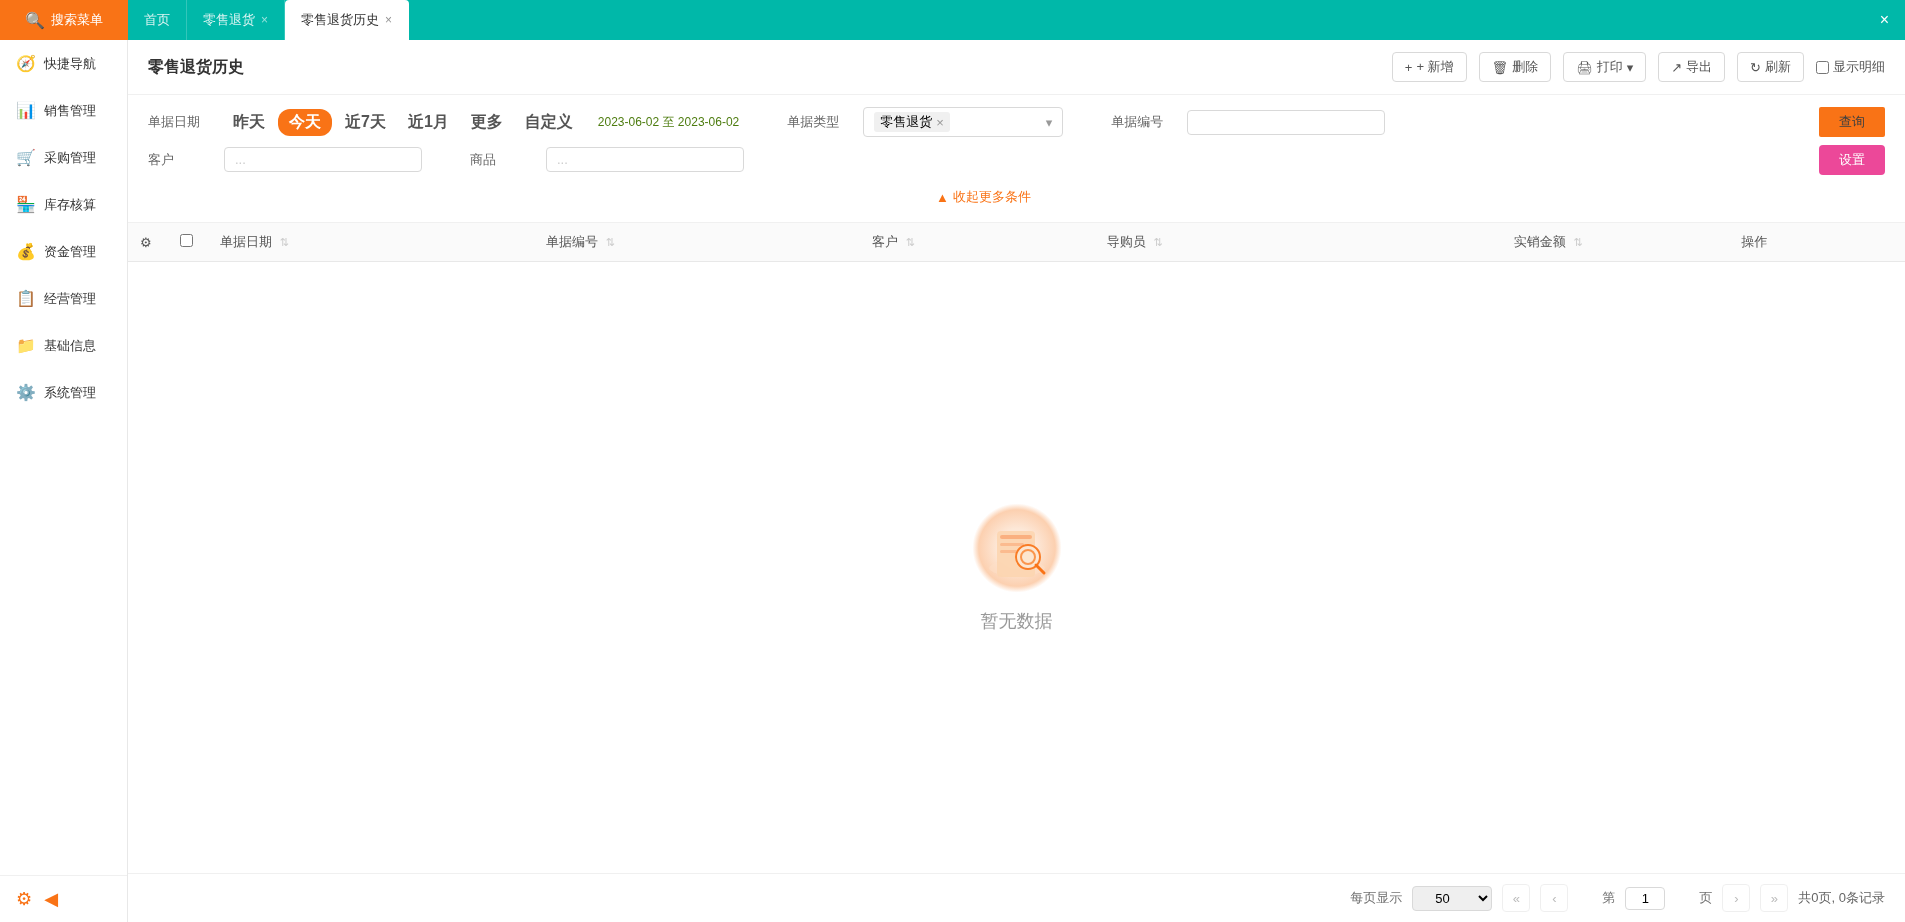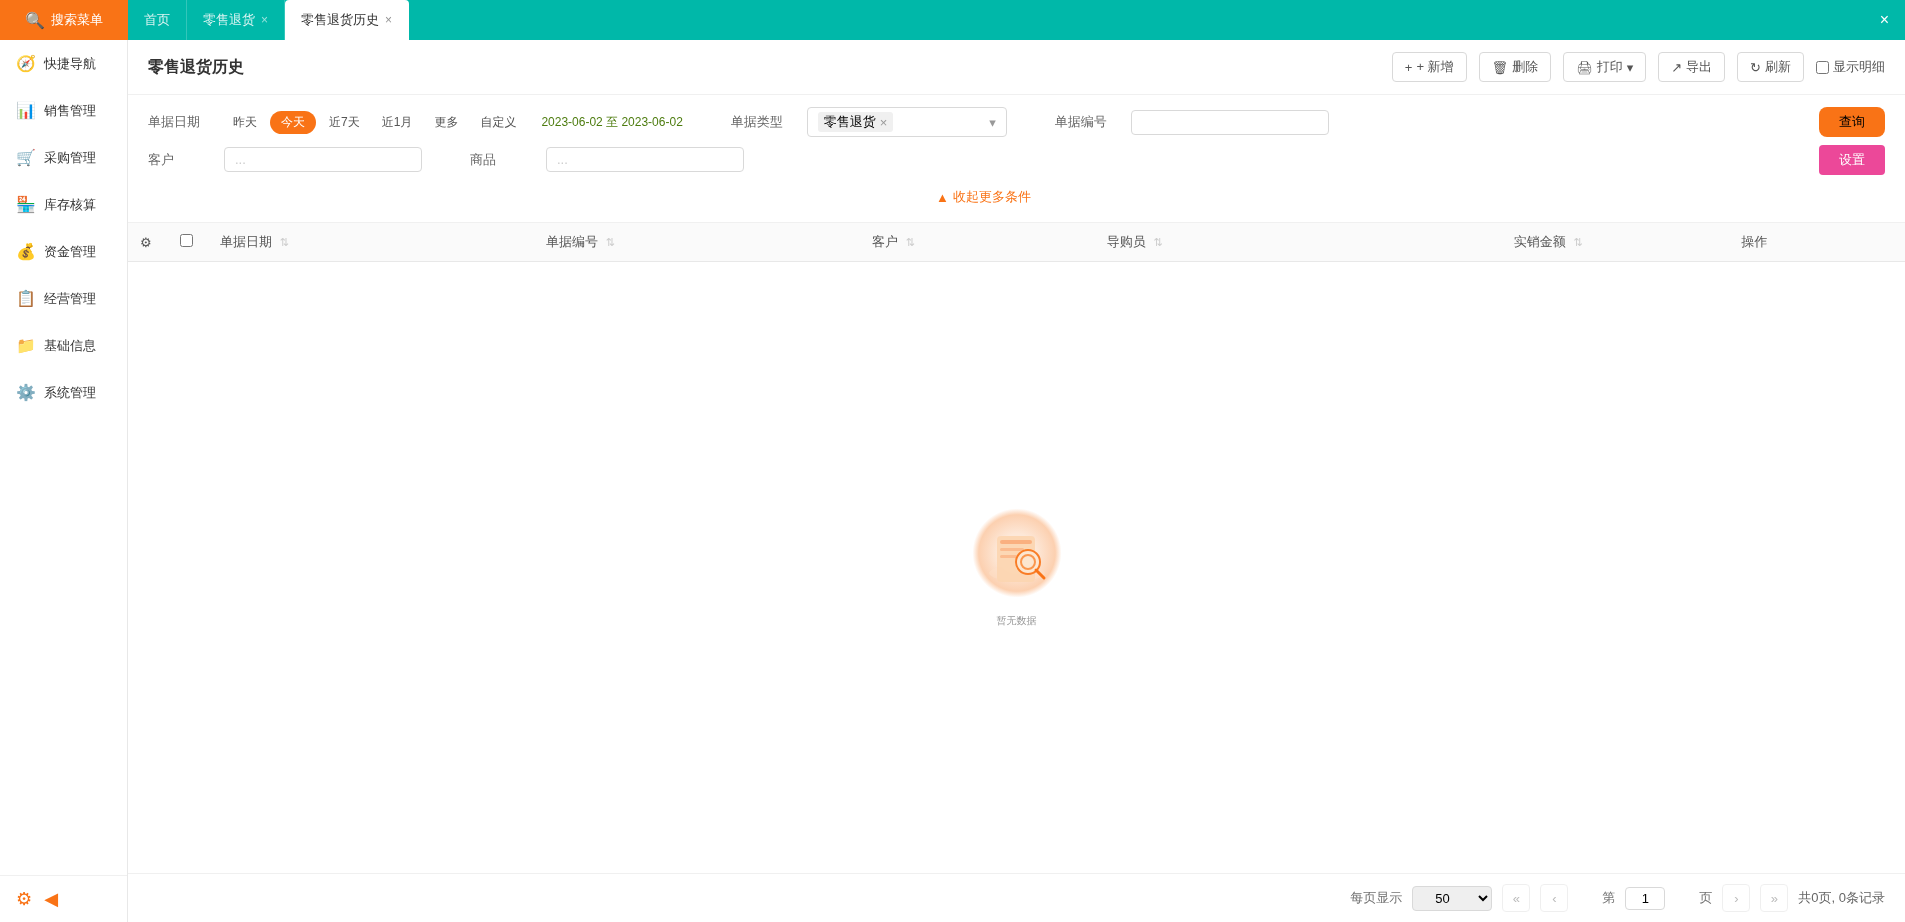--- a/index.html
+++ b/index.html
@@ -54,21 +54,21 @@
     .checkbox-label input { cursor: pointer; }
 
     
     .filter-area {
       background: white; padding: 12px 20px; border-bottom: 1px solid #f0f0f0; flex-shrink: 0;
     }
     .filter-row { display: flex; align-items: center; gap: 16px; margin-bottom: 10px; }
     .filter-label { color: #666; white-space: nowrap; min-width: 60px; }
     .date-btns { display: flex; gap: 4px; align-items: center; }
     .date-btn {
-      padding: 2px 8px; border-radius: 3px; cursor: pointer; color: #555; font-size: 12px; border: 1px solid transparent;
+      padding: 2px 8px; border-radius: 3px; cursor: pointer; color: #555; font-size: 16px; border: 1px solid transparent; font-weight: bold;
     }
     .date-btn.active { background: #f97316; color: white; border-radius: 12px; padding: 2px 10px; }
     .date-range { color: #4d7c0f; font-size: 12px; }
     .filter-select {
       display: flex; align-items: center; border: 1px solid #d9d9d9; border-radius: 4px; padding: 4px 10px; 
       cursor: pointer; min-width: 200px; background: white; position: relative;
     }
     .filter-tag {
       display: flex; align-items: center; background: #f0f0f0; border-radius: 3px; padding: 1px 6px; gap: 4px; font-size: 12px;
     }
@@ -77,21 +77,21 @@
     .filter-input {
       border: 1px solid #d9d9d9; border-radius: 4px; padding: 4px 10px; min-width: 180px; color: #555; background: white;
       outline: none;
     }
     .filter-input::placeholder { color: #ccc; }
     .collapse-btn {
       display: flex; align-items: center; justify-content: center; gap: 4px; color: #f97316; cursor: pointer;
       padding: 4px 16px; font-size: 12px; margin-top: 2px;
     }
     .query-btn {
-      padding: 6px 20px; background: #f97316; color: #000000; border: none; border-radius: 8px; cursor: pointer; font-size: 13px;
+      padding: 6px 20px; background: #f97316; color: #404040; border: none; border-radius: 2px; cursor: pointer; font-size: 13px;
     }
     .settings-btn {
       padding: 6px 20px; background: #ec4899; color: white; border: none; border-radius: 4px; cursor: pointer; font-size: 13px; margin-top: 4px;
     }
     .filter-actions { display: flex; flex-direction: column; margin-left: auto; gap: 4px; }
 
     
     .table-area { flex: 1; background: white; overflow: auto; display: flex; flex-direction: column; }
     .data-table { width: 100%; border-collapse: collapse; }
     .data-table th {
@@ -100,21 +100,21 @@
     }
     .data-table th .sort-icon { color: #ccc; margin-left: 4px; font-size: 11px; }
     .table-settings-th { width: 40px; text-align: center; }
     .table-checkbox-th { width: 40px; text-align: center; }
     .empty-state { flex: 1; display: flex; flex-direction: column; align-items: center; justify-content: center; padding: 60px 0; }
     .empty-icon {
       width: 90px; height: 90px; margin-bottom: 16px;
       background: radial-gradient(circle, #fde8d8 30%, #fcd0b0 60%, transparent 70%);
       border-radius: 50%; display: flex; align-items: center; justify-content: center; font-size: 40px;
     }
-    .empty-text { color: #999; font-size: 10px; font-family: Liberation Mono, monospace; }
+    .empty-text { color: #999; font-size: 18px; font-family: Liberation Mono, monospace; }
 
     
     .pagination-bar {
       background: white; border-top: 1px solid #f0f0f0; padding: 10px 20px; display: flex;
       align-items: center; justify-content: flex-end; gap: 10px; flex-shrink: 0;
     }
     .pagination-bar .label { color: #737373; margin-left: 24px; }
     .page-size-select {
       border: 1px solid #d9d9d9; border-radius: 4px; padding: 3px 18px; cursor: pointer;
     }

